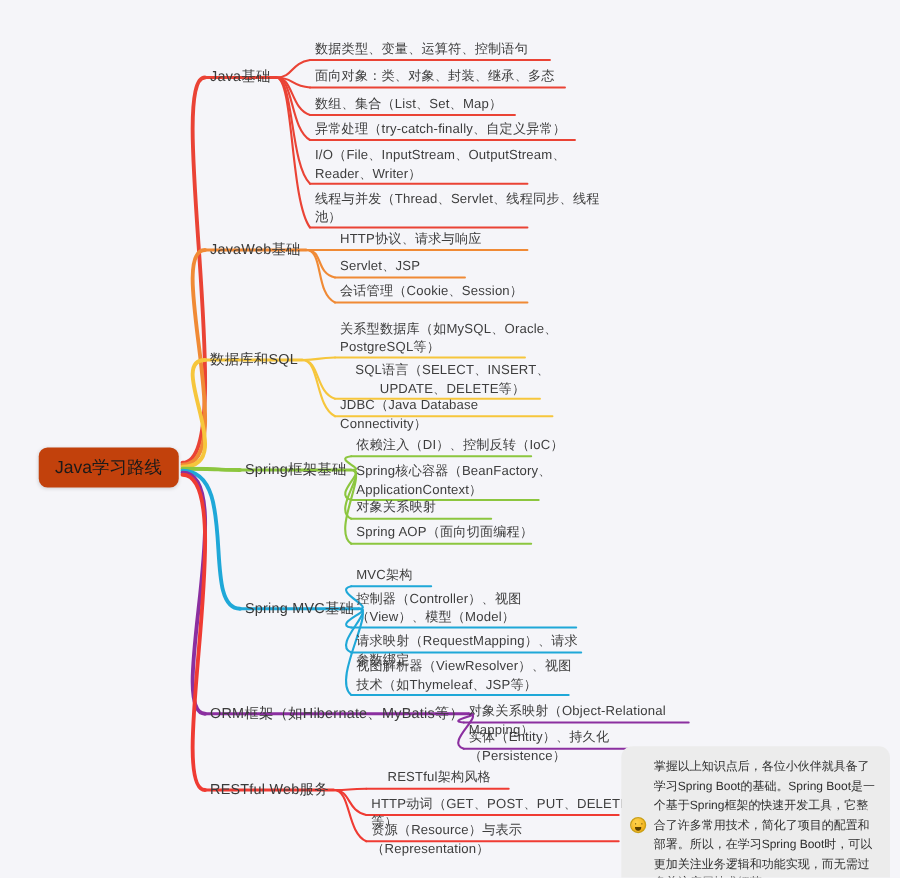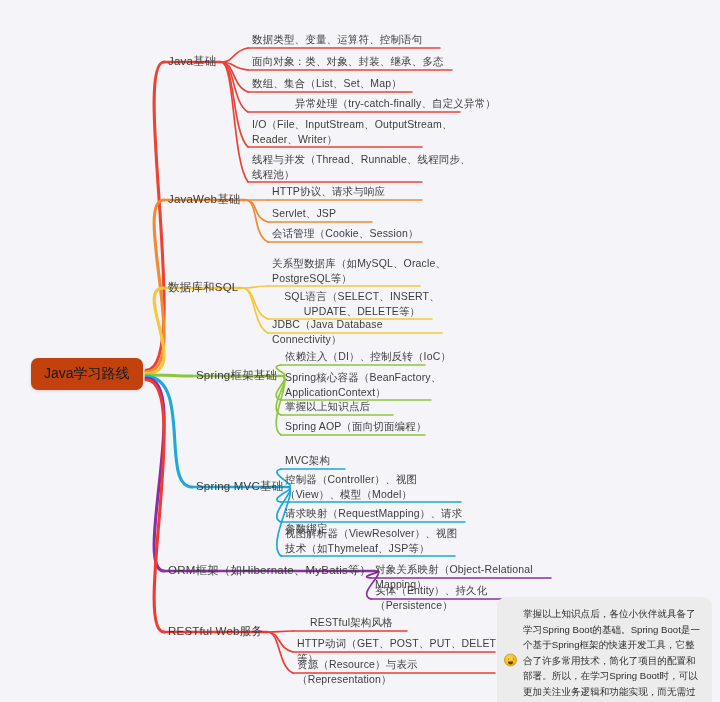--- a/index.html
+++ b/index.html
@@ -150,35 +150,35 @@
 
   <div class="root-node" id="root-node" style="left:31px;top:358px;">
     <span>Java学习路线</span>
   </div>
 
   <div id="labels-layer">
       <div class="branch-label" style="left: 168px; top: 54px;">Java基础</div>
       <div class="leaf" style="left: 252px; top: 32px; width: 228px;">数据类型、变量、运算符、控制语句</div>
       <div class="leaf" style="left: 252px; top: 54px; width: 228px;">面向对象：类、对象、封装、继承、多态</div>
       <div class="leaf" style="left: 252px; top: 76px; width: 228px;">数组、集合（List、Set、Map）</div>
-      <div class="leaf" style="left: 252px; top: 96px; width: 228px; margin-left: 43px;">异常处理（try-catch-finally、自定义异常）</div>
+      <div class="leaf" style="left: 252px; top: 96px; width: 228px;">异常处理（try-catch-finally、自定义异常）</div>
       <div class="leaf" style="left: 252px; top: 117px; width: 228px;">I/O（File、InputStream、OutputStream、Reader、Writer）</div>
-      <div class="leaf" style="left: 252px; top: 152px; width: 228px;">线程与并发（Thread、Runnable、线程同步、线程池）</div>
+      <div class="leaf" style="left: 252px; top: 152px; width: 228px;">线程与并发（Thread、Servlet、线程同步、线程池）</div>
       <div class="branch-label" style="left: 168px; top: 192px;">JavaWeb基础</div>
       <div class="leaf" style="left: 272px; top: 184px; width: 180px;">HTTP协议、请求与响应</div>
       <div class="leaf" style="left: 272px; top: 206px; width: 180px;">Servlet、JSP</div>
       <div class="leaf" style="left: 272px; top: 226px; width: 180px;">会话管理（Cookie、Session）</div>
       <div class="branch-label" style="left: 168px; top: 280px;">数据库和SQL</div>
       <div class="leaf" style="left: 272px; top: 256px; width: 180px;">关系型数据库（如MySQL、Oracle、PostgreSQL等）</div>
       <div class="leaf" style="left: 272px; top: 289px; width: 180px; text-align: center;">SQL语言（SELECT、INSERT、UPDATE、DELETE等）</div>
       <div class="leaf" style="left: 272px; top: 317px; width: 180px;">JDBC（Java Database Connectivity）</div>
       <div class="branch-label" style="left: 196px; top: 368px;">Spring框架基础</div>
       <div class="leaf" style="left: 285px; top: 349px; width: 168px;">依赖注入（DI）、控制反转（IoC）</div>
       <div class="leaf" style="left: 285px; top: 370px; width: 168px;">Spring核心容器（BeanFactory、ApplicationContext）</div>
-      <div class="leaf" style="left: 285px; top: 399px; width: 168px;">掌握以上知识点后</div>
+      <div class="leaf" style="left: 285px; top: 399px; width: 168px;">对象关系映射</div>
       <div class="leaf" style="left: 285px; top: 419px; width: 168px;">Spring AOP（面向切面编程）</div>
       <div class="branch-label" style="left: 196px; top: 479px;">Spring MVC基础</div>
       <div class="leaf" style="left: 285px; top: 453px; width: 180px;">MVC架构</div>
       <div class="leaf" style="left: 285px; top: 472px; width: 180px;">控制器（Controller）、视图（View）、模型（Model）</div>
       <div class="leaf" style="left: 285px; top: 506px; width: 180px;">请求映射（RequestMapping）、请求参数绑定</div>
       <div class="leaf" style="left: 285px; top: 526px; width: 180px;">视图解析器（ViewResolver）、视图技术（如Thymeleaf、JSP等）</div>
       <div class="branch-label" style="left: 168px; top: 563px;">ORM框架（如Hibernate、MyBatis等）</div>
       <div class="leaf" style="left: 375px; top: 562px; width: 180px;">对象关系映射（Object-Relational Mapping）</div>
       <div class="leaf" style="left: 375px; top: 583px; width: 180px;">实体（Entity）、持久化（Persistence）</div>
       <div class="branch-label" style="left: 168px; top: 624px;">RESTful Web服务</div>

